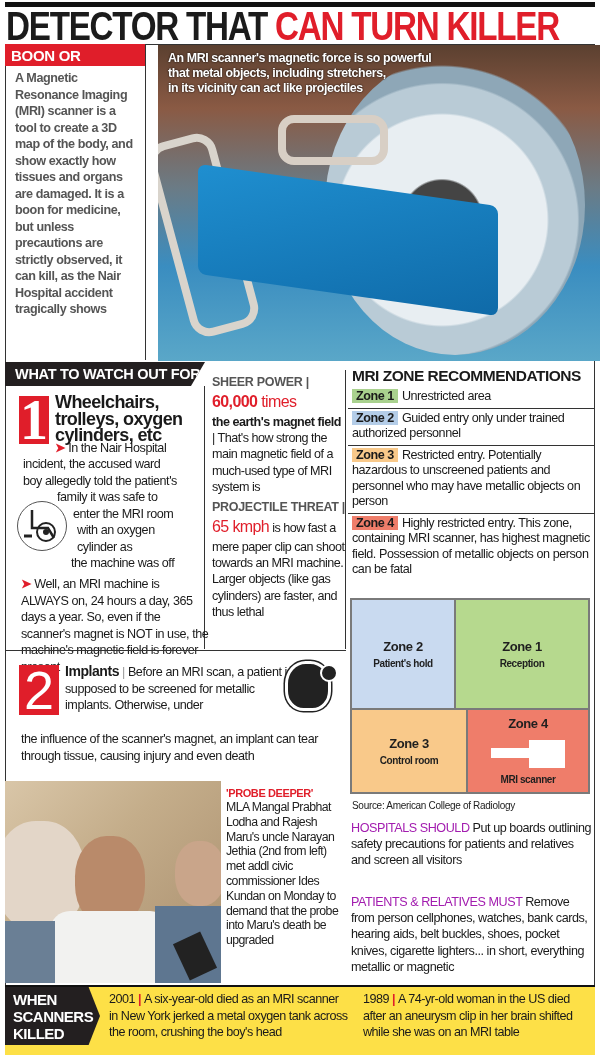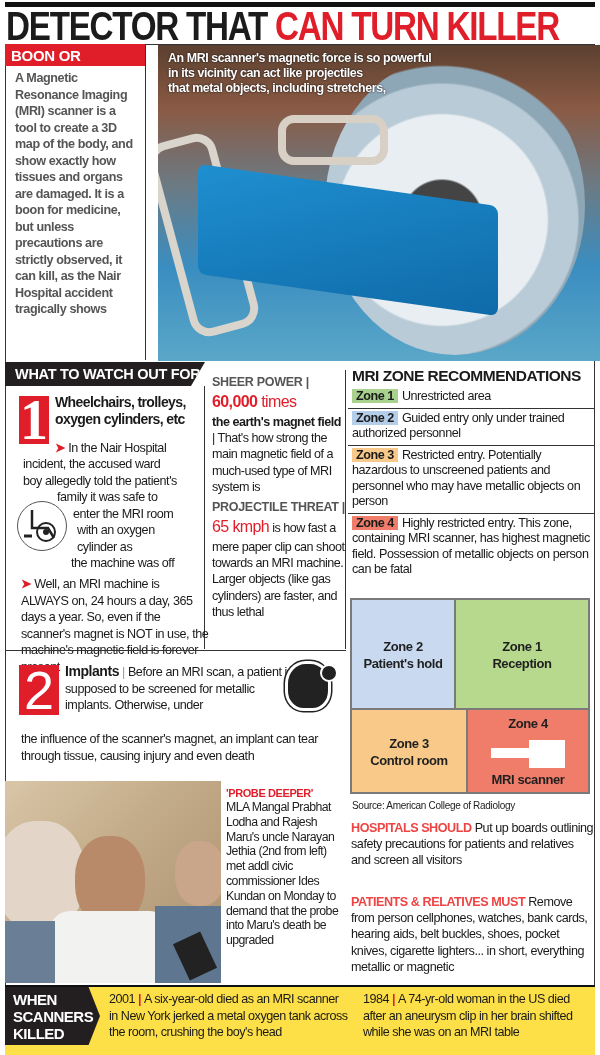--- a/index.html
+++ b/index.html
@@ -17,21 +17,21 @@
 .photo-top .scanner{position:absolute;right:20px;top:10px;width:260px;height:300px;border-radius:50%;background:radial-gradient(circle at 45% 55%,#444 0 18%,#e8eef2 19% 48%,#b9cbd6 49% 62%,#8ea7b7 63% 70%,transparent 71%)}
 .photo-top .bed{position:absolute;left:40px;top:140px;width:300px;height:110px;background:linear-gradient(160deg,#1f8fd0,#0f6aa8);transform:skewY(8deg);border-radius:8px}
 .photo-top .frame1{position:absolute;left:10px;top:90px;width:70px;height:200px;border:8px solid #d9d4cc;border-radius:20px;transform:rotate(-15deg)}
 .photo-top .rail{position:absolute;left:120px;top:70px;width:110px;height:50px;border:8px solid #d8cfc5;border-radius:16px}
 .photo-caption{position:absolute;left:10px;top:6px;color:#fff;font-weight:bold;font-size:12.4px;line-height:15px;letter-spacing:-0.4px;text-shadow:0 0 2px #000}
 
 .watch-banner{position:absolute;left:5px;top:362px;width:200px;height:24px;background:#231f20;color:#fff;font-weight:bold;font-size:14.5px;line-height:24px;padding-left:10px;letter-spacing:-0.3px;clip-path:polygon(0 0,100% 0,93% 100%,0 100%)}
 .col-left{position:absolute;left:5px;top:386px;width:200px;height:263px;border-right:1.5px solid #333}
 .num-box{position:absolute;background:#e01e2a;color:#fff;font-family:"Liberation Serif",serif;font-weight:bold;display:flex;align-items:center;justify-content:center}
 .n1{left:14px;top:36px;width:30px;height:48px;font-size:56px;line-height:48px}
-.item1-title{position:absolute;left:50px;top:34px;font-weight:bold;font-size:14px;line-height:16.5px;letter-spacing:-0.6px;width:150px}
+.item1-title{position:absolute;left:50px;top:34px;font-weight:bold;font-size:18px;line-height:16.5px;letter-spacing:-0.6px;width:150px}
 .body13{font-size:12.6px;line-height:16.5px;letter-spacing:-0.45px;color:#1a1a1a}
 .arrow{color:#e01e2a;font-weight:bold}
 .t1{position:absolute;left:50px;top:80px;width:150px}
 .t2{position:absolute;left:18px;top:96px;width:185px}
 .t3{position:absolute;left:52px;top:113px;width:150px}
 .t4{position:absolute;left:68px;top:129px;width:135px}
 .t5{position:absolute;left:72px;top:146px;width:135px}
 .t6{position:absolute;left:72px;top:162px;width:135px}
 .t7{position:absolute;left:66px;top:179px;width:140px}
 .t8{position:absolute;left:16px;top:199px;width:188px}
@@ -56,24 +56,24 @@
 .probe-body{font-size:12.3px;line-height:14.8px;letter-spacing:-0.55px;color:#222}
 
 .zones{position:absolute;left:348px;top:362px;width:247px}
 .zones-title{font-weight:bold;font-size:15.5px;letter-spacing:-0.5px;line-height:22px;padding-left:4px;margin-top:3px}
 .zone-row{border-bottom:1.5px solid #333;padding:2px 4px 3px 4px;font-size:12.6px;line-height:15.5px;letter-spacing:-0.45px}
 .zone-row:last-child{border-bottom:none}
 .zone-tag{font-weight:bold;padding:0 4px;margin-right:4px}
 .floor{position:absolute;left:350px;top:598px;width:240px;height:196px;border:2px solid #7a7a7a;background:#fff}
 .room{position:absolute;display:flex;flex-direction:column;align-items:center;justify-content:center;font-weight:bold;color:#1f1f1f;letter-spacing:-0.4px}
 .room .rname{font-size:13px;line-height:15px}
-.room .rsub{font-size:13px;line-height:12px;margin-top:4px}
+.room .rsub{font-size:10px;line-height:12px;margin-top:4px}
 .source{position:absolute;left:352px;top:800px;font-size:10px;letter-spacing:-0.3px;color:#222}
 .hosp{position:absolute;left:351px;top:820px;width:244px;font-size:12.6px;line-height:16.2px;letter-spacing:-0.45px}
-.redhead{color:#ef4444;font-weight:bold}
+.redhead{color:#a21caf;font-weight:normal}
 .pat{position:absolute;left:351px;top:894px;width:244px;font-size:12.6px;line-height:16.2px;letter-spacing:-0.45px}
 
 .killed{position:absolute;left:5px;top:985px;width:590px;height:76px;background:#fde047;border-top:2px solid #111;border-bottom:2px solid #111}
 .killed-tag{position:absolute;left:0;top:0;width:95px;height:58px;background:#231f20;color:#fff;font-weight:bold;font-size:15px;line-height:17px;padding:4px 0 0 8px;letter-spacing:-0.5px;clip-path:polygon(0 0,88% 0,100% 50%,88% 100%,0 100%)}
 .kill-item{position:absolute;top:4px;font-size:12.6px;line-height:16.5px;letter-spacing:-0.5px}
 .kill-item .yr{font-weight:normal}
 .kill-item .sep{color:#e01e2a;font-weight:bold}
 </style>
 </head>
 <body>
@@ -90,22 +90,22 @@
   <div class="boon-text">A Magnetic Resonance Imaging (MRI) scanner is a tool to create a 3D map of the body, and show exactly how tissues and organs are damaged. It is a boon for medicine, but unless precautions are strictly observed, it can kill, as the Nair Hospital accident tragically shows</div>
 </div>
 
 <div class="photo-top">
   <div class="scanner"></div>
   <div class="frame1"></div>
   <div class="rail"></div>
   <div class="bed"></div>
   <div class="photo-caption">
     <div>An MRI scanner's magnetic force is so powerful</div>
+    <div>that metal objects, including stretchers,</div>
     <div>in its vicinity can act like projectiles</div>
-    <div>that metal objects, including stretchers,</div>
   </div>
 </div>
 
 <div class="watch-banner">WHAT TO WATCH OUT FOR</div>
 
 <div class="col-left">
   <div class="num-box n1" style="top:10px">1</div>
   <div class="item1-title" style="top:8px">Wheelchairs, trolleys, oxygen cylinders, etc</div>
   <div class="body13" style="position:absolute;left:0;top:-26px;width:200px">
     <div class="t1"><span class="arrow">➤</span> <span>In the Nair Hospital</span></div>
@@ -192,14 +192,14 @@
 <div class="hosp"><span class="redhead">HOSPITALS SHOULD</span><span> Put up boards outlining safety precautions for patients and relatives and screen all visitors</span></div>
 <div class="pat"><span class="redhead">PATIENTS &amp; RELATIVES MUST</span><span> Remove from person cellphones, watches, bank cards, hearing aids, belt buckles, shoes, pocket knives, cigarette lighters... in short, everything metallic or magnetic</span></div>
 
 <div class="killed">
   <div class="killed-tag">
     <div>WHEN</div>
     <div>SCANNERS</div>
     <div>KILLED</div>
   </div>
   <div class="kill-item" style="left:104px;width:240px"><span class="yr">2001</span><span class="sep"> | </span><span>A six-year-old died as an MRI scanner in New York jerked a metal oxygen tank across the room, crushing the boy's head</span></div>
-  <div class="kill-item" style="left:358px;width:225px"><span class="yr">1984</span><span class="sep"> | </span><span>A 74-yr-old woman in the US died after an aneurysm clip in her brain shifted while she was on an MRI table</span></div>
+  <div class="kill-item" style="left:358px;width:225px"><span class="yr">1989</span><span class="sep"> | </span><span>A 74-yr-old woman in the US died after an aneurysm clip in her brain shifted while she was on an MRI table</span></div>
 </div>
 
 </body></html>

